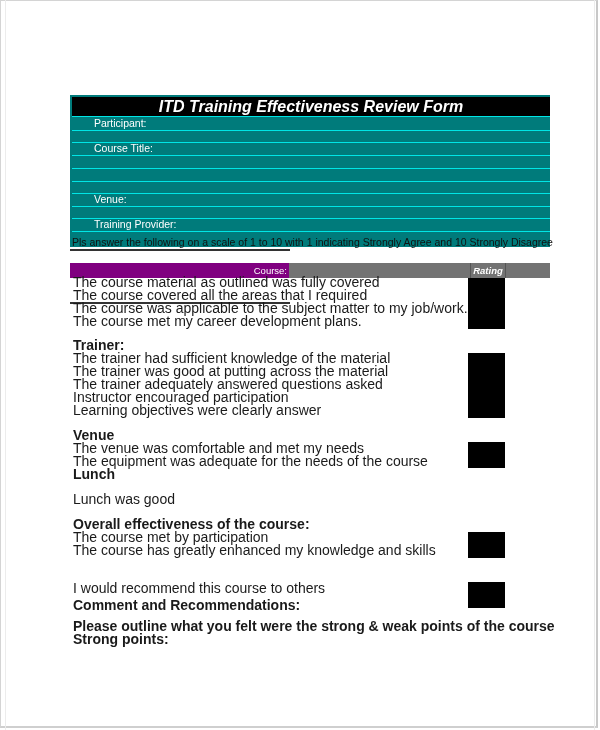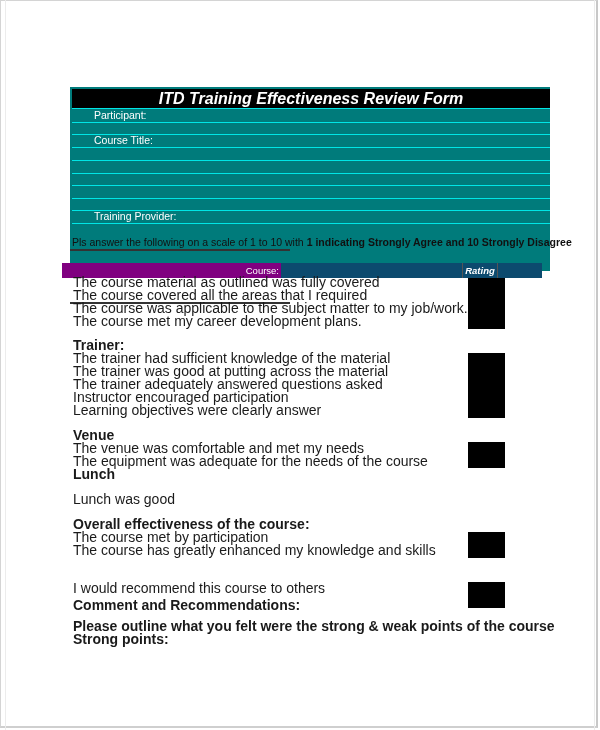--- a/index.html
+++ b/index.html
@@ -14,50 +14,50 @@
       border: 1px solid #d4d4d4; border-right: 2px solid #c8c8c8; border-bottom: 2px solid #cfcfcf;
       box-sizing: border-box;
     }
     .page-inner-line {
       position: absolute; left: 5px; top: 0; width: 1px; height: 730px; background: #ececec;
     }
     .page-inner-line.right { left: 594px; }
 
     
     .header-block {
-      position: absolute; left: 70px; top: 87px; width: 480px; height: 184px;
+      position: absolute; left: 70px; top: 95px; width: 480px; height: 152px;
       background: #007b7b; box-sizing: border-box;
     }
     .title-bar {
       position: absolute; left: 2px; top: 2px; right: 0; height: 19px;
       background: #000000; color: #ffffff;
       font-weight: bold; font-style: italic; font-size: 16px;
       text-align: center; line-height: 20px;
     }
     .field-row {
       position: absolute; left: 2px; right: 0; height: 13px;
       color: #ffffff; font-size: 10.5px; line-height: 13px; padding-left: 1px; margin-left: 21px;
     }
     .cyan-line {
       position: absolute; left: 2px; right: 0; height: 1px; background: #00e6e6;
     }
 
     .instructions {
       position: absolute; left: 72px; top: 236px; font-size: 10.5px; line-height: 13px;
       white-space: nowrap; color: #111;
     }
-    .instructions b { font-weight: bold; }
+    .instructions b { font-weight: normal; }
     .instr-underline {
       position: absolute; left: 70px; top: 249px; width: 220px; height: 2px; background: #333;
     }
 
     
     .table-header {
-      position: absolute; left: 62px; top: 263px; width: 480px; height: 15px;
-      background: #0c4a6e;
+      position: absolute; left: 70px; top: 263px; width: 480px; height: 15px;
+      background: #737373;
     }
     .course-head {
       position: absolute; left: 0; top: 0; width: 219px; height: 15px; background: #800080;
       color: #ffffff; font-size: 9.5px; line-height: 15px; text-align: right; padding-right: 2px;
       box-sizing: border-box;
     }
     .rating-head {
       position: absolute; left: 400px; top: 0; width: 36px; height: 15px;
       border-left: 1px solid #555; border-right: 1px solid #555;
       color: #ffffff; font-size: 9.5px; font-style: italic; font-weight: bold;
@@ -94,20 +94,21 @@
 
   <div class="field-row" style="top:47px"><span>Course Title:</span></div>
   <div class="cyan-line" style="top:60px"></div>
   <div class="field-row" style="top:61px"></div>
   <div class="cyan-line" style="top:73px"></div>
 
   <div class="cyan-line" style="top:86px"></div>
   <div class="field-row" style="top:87px"></div>
   <div class="cyan-line" style="top:98px"></div>
 
+  <div class="field-row" style="top:98px"><span>Venue:</span></div>
   <div class="cyan-line" style="top:111px"></div>
   <div class="field-row" style="top:112px"></div>
   <div class="cyan-line" style="top:123px"></div>
 
   <div class="field-row" style="top:123px"><span>Training Provider:</span></div>
   <div class="cyan-line" style="top:136px"></div>
   <div class="field-row" style="top:137px"></div>
 </div>
 
 <div class="instructions">

